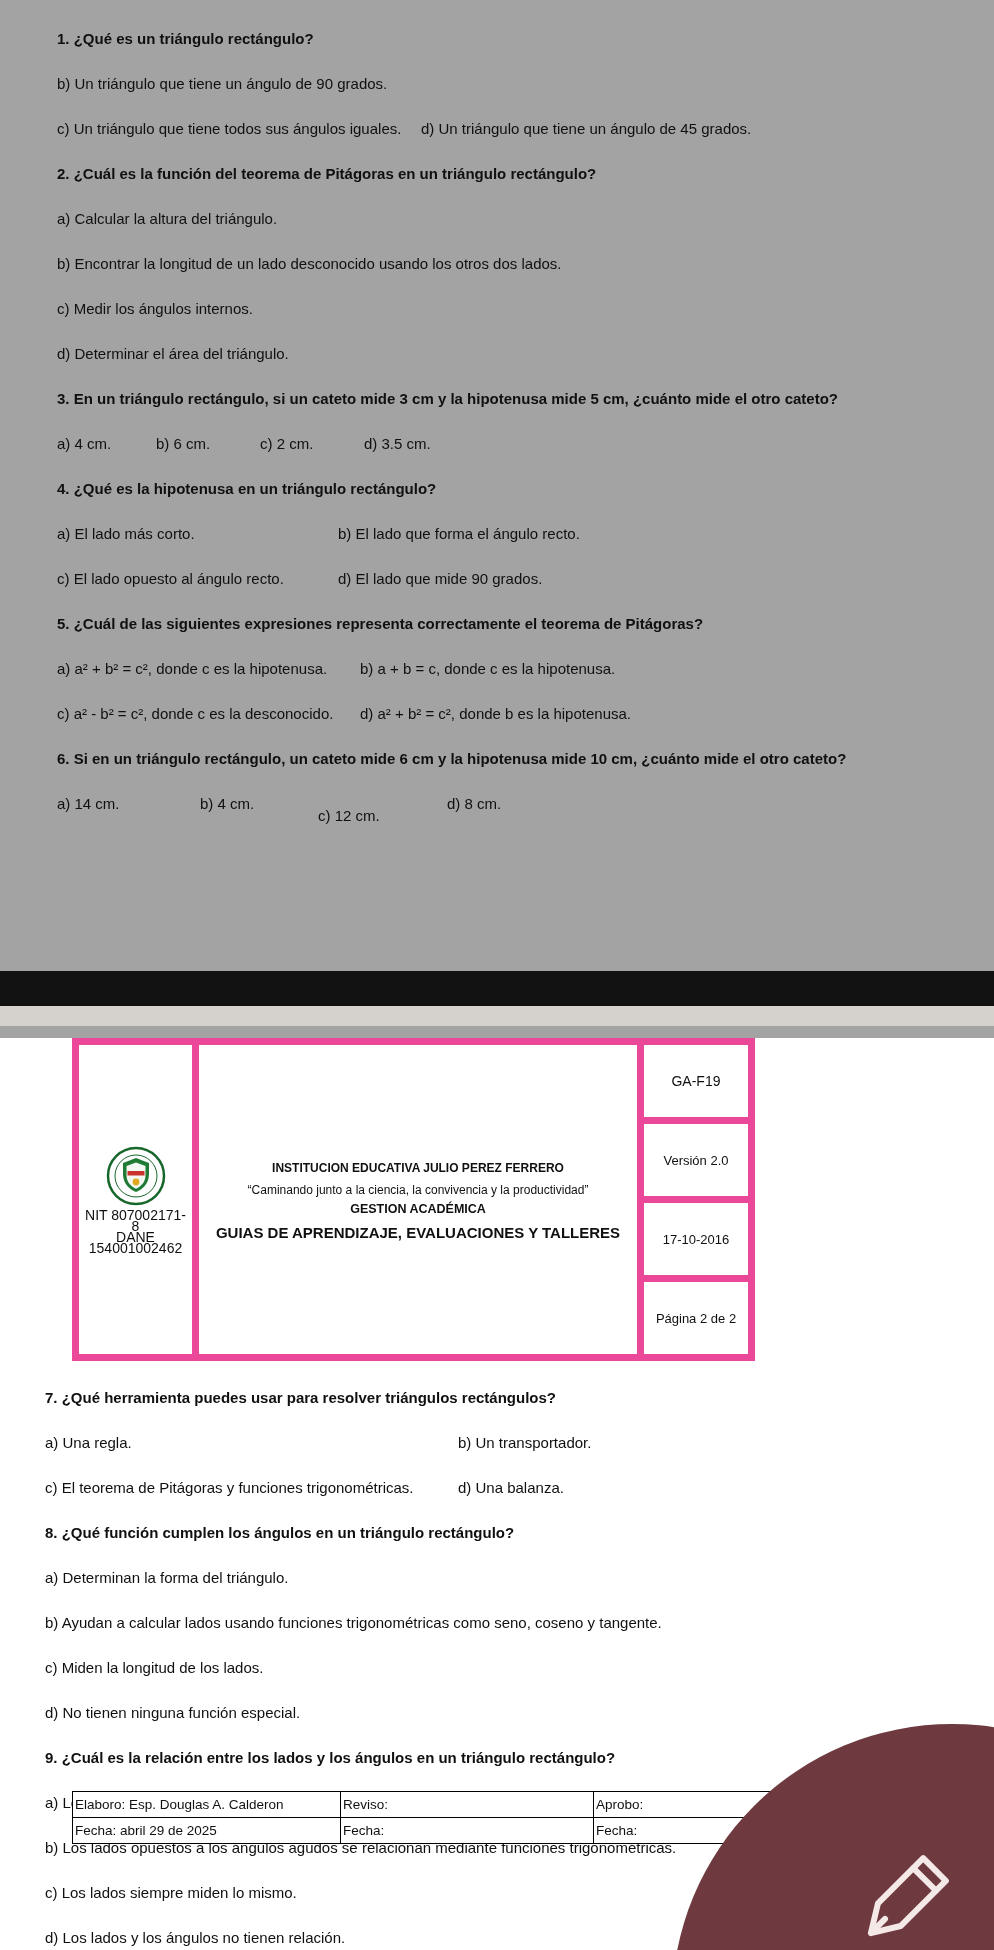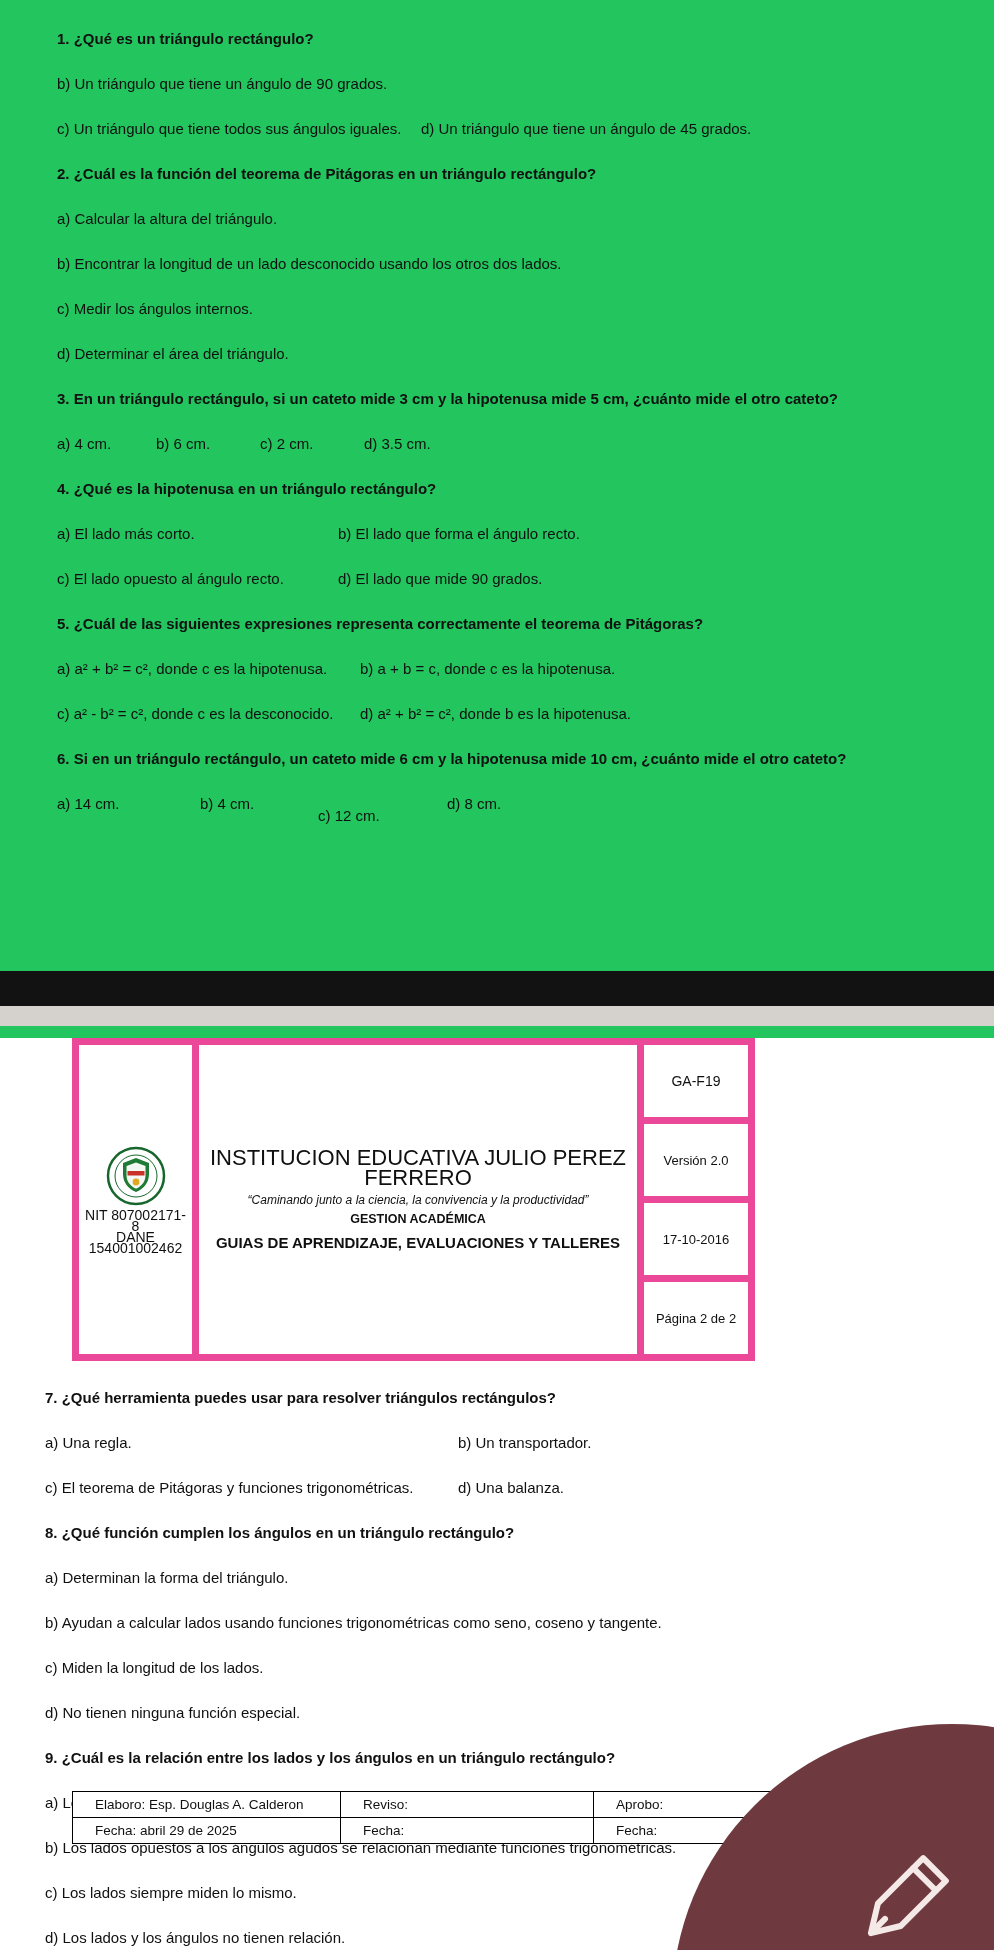--- a/index.html
+++ b/index.html
@@ -1,18 +1,18 @@
 <!DOCTYPE html>
 <html><head>
 <meta charset="utf-8">
 <style>
   html,body{margin:0;padding:0;background:#ffffff;}
   #screen{
     position:relative;width:994px;height:1950px;overflow:hidden;
-    background:#22c55e;color:#101010;
+    background:#a3a3a3;color:#101010;
     font-family:"Liberation Sans",sans-serif;
   }
   
   .page1{height:943px;padding:28px 57px 0;overflow:hidden;}
   .ln{font-size:15px;line-height:22px;margin:0 0 23px;}
   .stem{font-weight:700;}
   .row{display:flex;}
   .opt{display:block;}
   .w364{width:364px;flex:none;}
   .w281{width:281px;flex:none;}
@@ -26,29 +26,29 @@
   
   .band{height:35px;background:#121212;}
   .gapstrip{height:20px;background:#d5d2cd;}
   
   .page2{position:relative;height:952px;background:#fff;}
   .hdr{border-collapse:collapse;margin:12px 0 0 72px;table-layout:fixed;width:676px;}
   .hdr td{border:7px solid #ec4899;vertical-align:middle;padding:20px 4px;}
   .hdr-logo{text-align:center;}
   .nit{font-size:14px;line-height:11px;text-align:center;}
   .hdr-mid{text-align:center;}
-  .inst{font-size:22px;font-weight:400;line-height:20px;}
-  .motto{font-size:12px;line-height:15px;margin-top:5px;font-style:italic;}
+  .inst{font-size:12px;font-weight:700;line-height:20px;}
+  .motto{font-size:12px;line-height:15px;margin-top:5px;}
   .dept{font-size:12.5px;font-weight:700;line-height:15px;margin-top:4px;}
   .dtype{font-size:15px;font-weight:700;line-height:19px;margin-top:6px;}
   .hdr-code{height:32px;text-align:center;font-size:13px;}
   .hdr-code.first{font-size:14px;}
   .qwrap{padding:0 45px;margin-top:26px;}
   .ftr{border-collapse:collapse;table-layout:fixed;width:848px;position:absolute;left:72px;top:753px;background:#fff;}
-  .ftr td{border:1px solid #000;font-size:13.5px;height:23px;padding:1px 22px;vertical-align:middle;}
+  .ftr td{border:1px solid #000;font-size:13.5px;height:23px;padding:1px 2px;vertical-align:middle;}
   
   .fab-blob{
     position:absolute;left:672px;top:1724px;width:560px;height:560px;
     border-radius:50%;background:#6e3a3f;z-index:5;cursor:pointer;
   }
   .pencil-wrap{position:absolute;left:840px;top:1840px;width:124px;height:124px;z-index:6;}
 </style>
 </head>
 <body>
 

